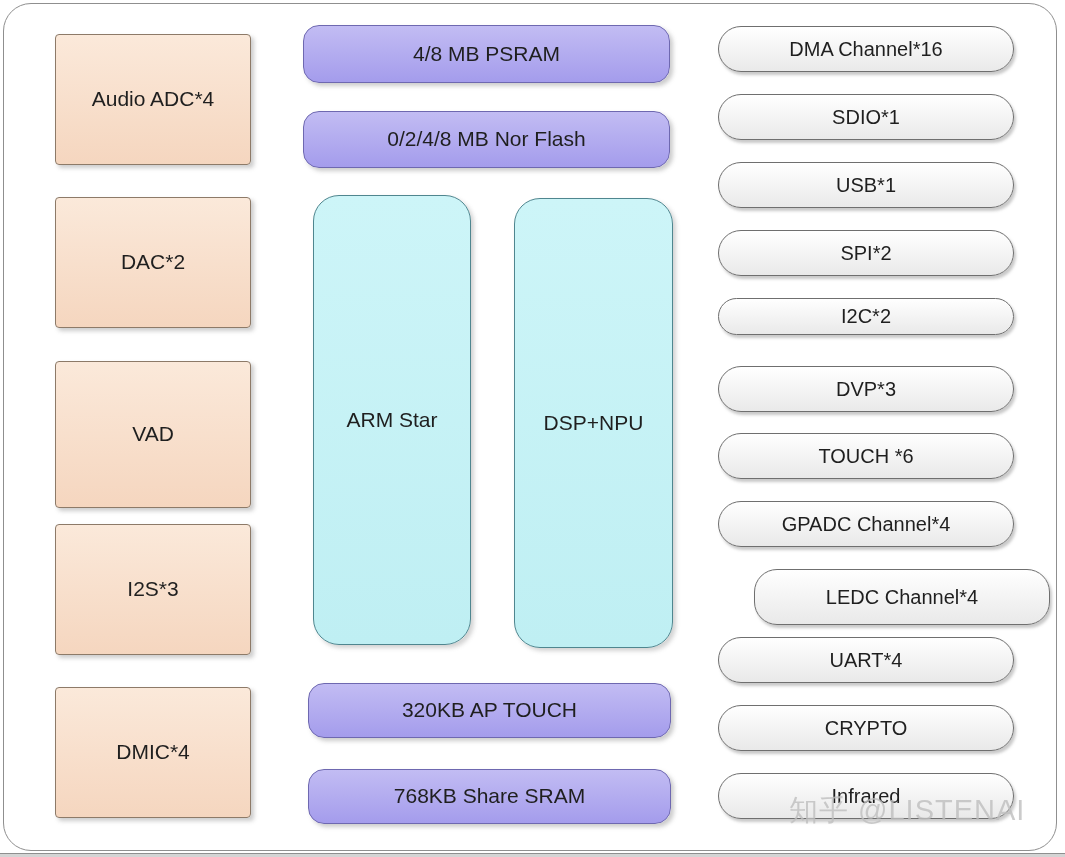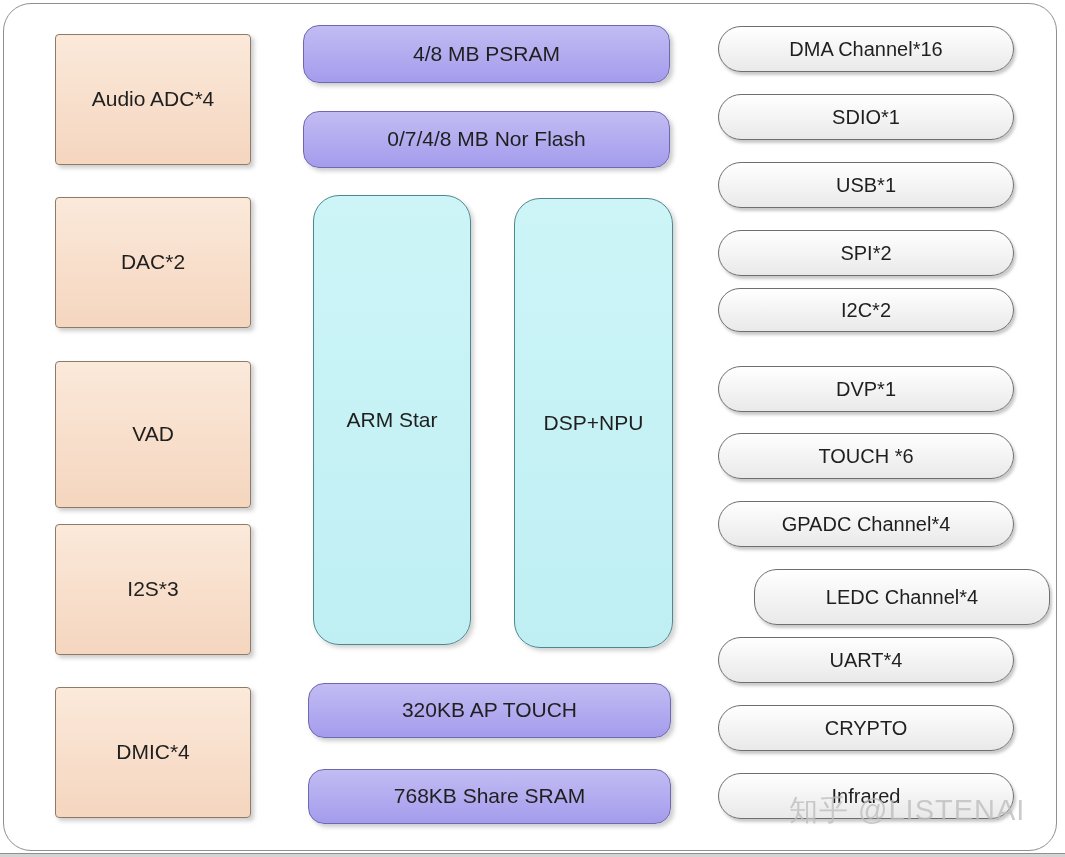--- a/index.html
+++ b/index.html
@@ -72,21 +72,21 @@
     <span>I2S*3</span>
   </div>
 <div class="box peach" style="left:55px;top:687px;width:196px;height:131px">
     <span>DMIC*4</span>
   </div>
 
 <div class="box purple" style="left:303px;top:25px;width:367px;height:58px">
     <span>4/8 MB PSRAM</span>
   </div>
 <div class="box purple" style="left:303px;top:111px;width:367px;height:57px">
-    <span>0/7/4/8 MB Nor Flash</span>
+    <span>0/2/4/8 MB Nor Flash</span>
   </div>
 
 <div class="box cyan" style="left:313px;top:195px;width:158px;height:450px">
     <span>ARM Star</span>
   </div>
 <div class="box cyan" style="left:514px;top:198px;width:159px;height:450px">
     <span>DSP+NPU</span>
   </div>
 
 <div class="box purple" style="left:308px;top:683px;width:363px;height:55px">
@@ -101,25 +101,25 @@
   </div>
 <div class="box pill" style="left:718px;top:94px;width:296px;height:46px">
     <span>SDIO*1</span>
   </div>
 <div class="box pill" style="left:718px;top:162px;width:296px;height:46px">
     <span>USB*1</span>
   </div>
 <div class="box pill" style="left:718px;top:230px;width:296px;height:46px">
     <span>SPI*2</span>
   </div>
-<div class="box pill" style="left:718px;top:288px;width:296px;height:44px">
+<div class="box pill" style="left:718px;top:298px;width:296px;height:37px">
     <span>I2C*2</span>
   </div>
 <div class="box pill" style="left:718px;top:366px;width:296px;height:46px">
-    <span>DVP*1</span>
+    <span>DVP*3</span>
   </div>
 <div class="box pill" style="left:718px;top:433px;width:296px;height:46px">
     <span>TOUCH *6</span>
   </div>
 <div class="box pill" style="left:718px;top:501px;width:296px;height:46px">
     <span>GPADC Channel*4</span>
   </div>
 <div class="box pill" style="left:754px;top:569px;width:296px;height:56px">
     <span>LEDC Channel*4</span>
   </div>

